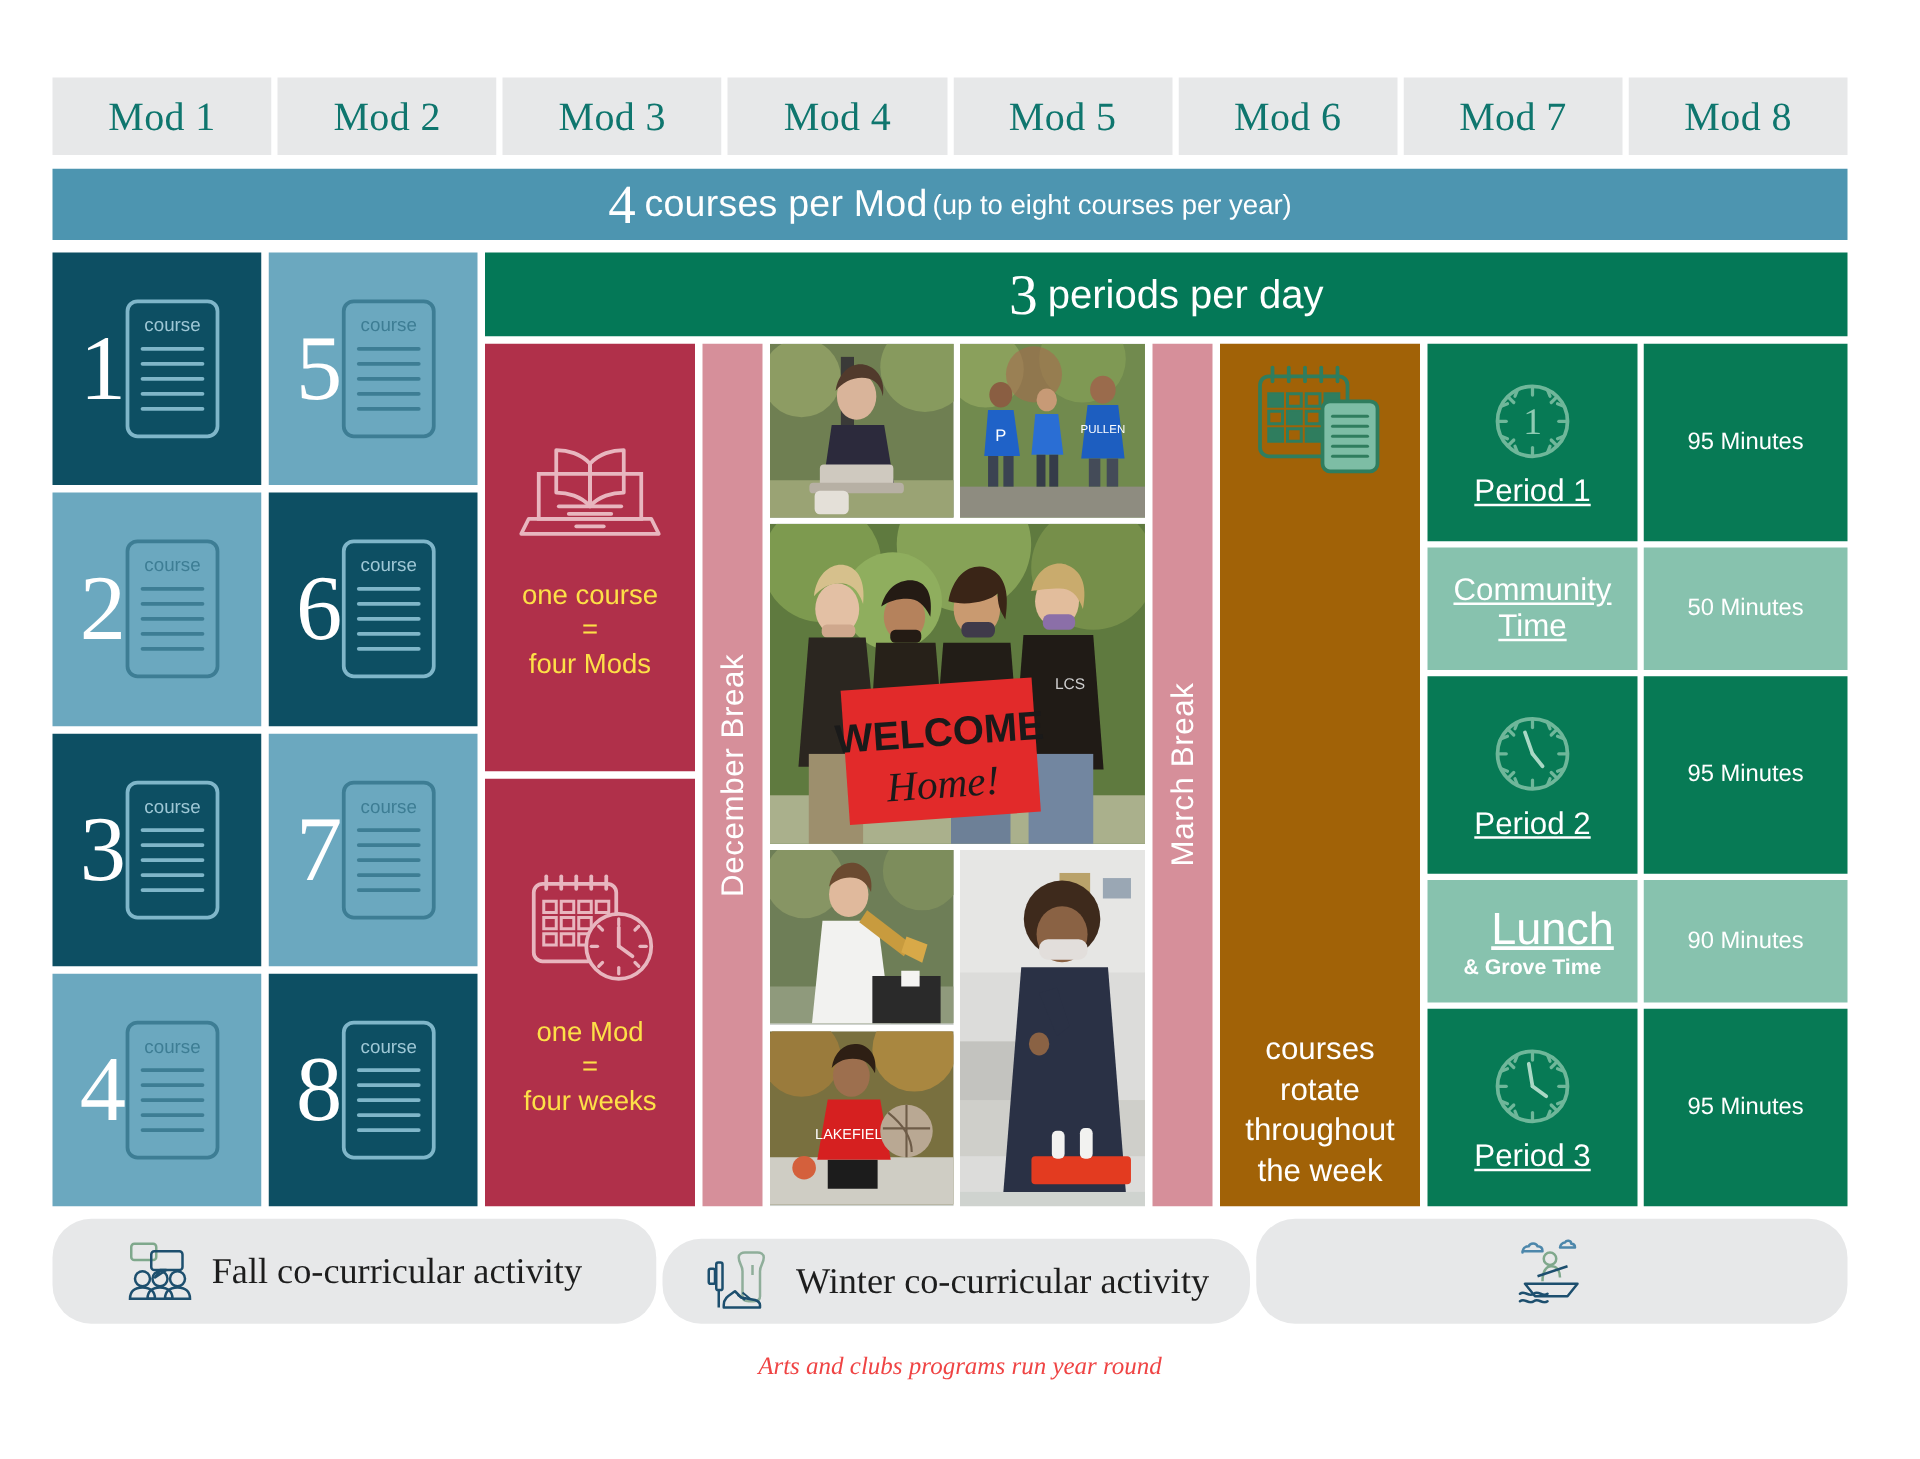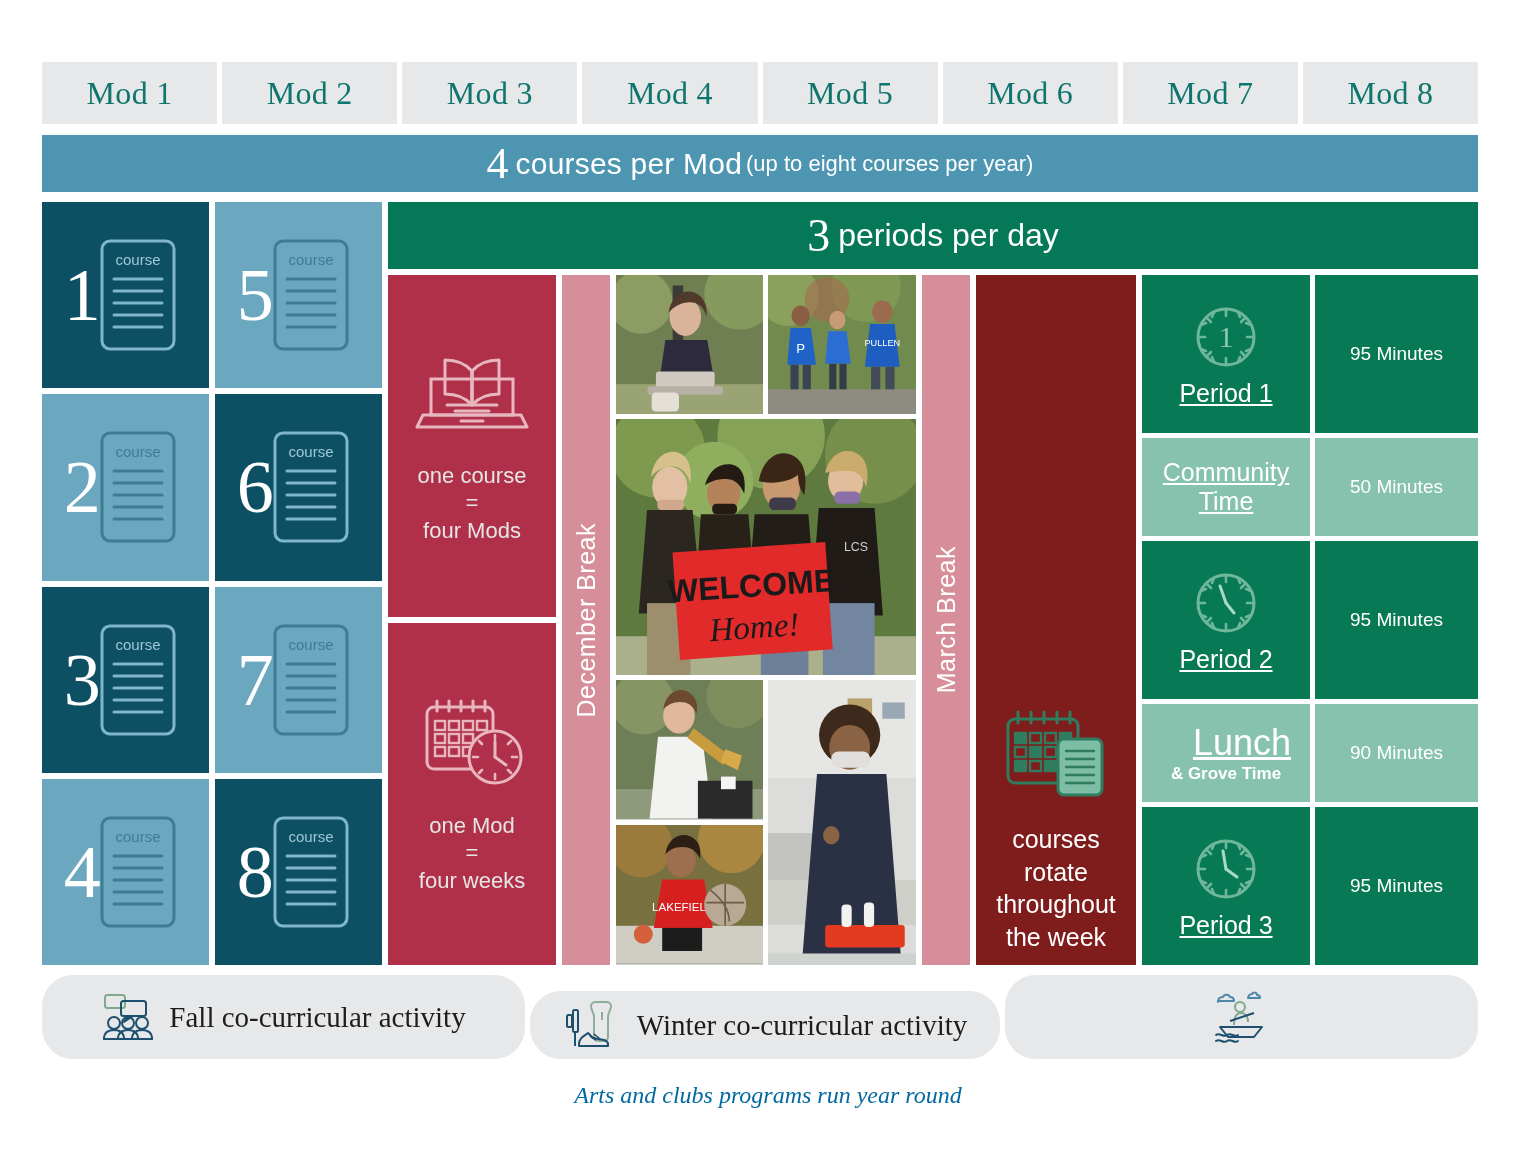--- a/index.html
+++ b/index.html
@@ -49,43 +49,43 @@
   }
   .gb-num{font-family:"Liberation Serif", serif;font-size:46px;line-height:1;margin-right:8px;}
   .gb-main{font-size:32px;}
 
   .mid-cols{position:absolute;left:0;top:73px;width:1090px;height:690px;display:flex;gap:6px;}
 
   
   .red-col{width:168px;display:flex;flex-direction:column;gap:6px;}
   .red-card{
     flex:1;background:#b0304a;display:flex;flex-direction:column;
-    align-items:center;justify-content:center;color:#e5e5e5;padding:10px 16px;box-sizing:border-box;
+    align-items:center;justify-content:center;color:#fde047;padding:10px 16px;box-sizing:border-box;
   }
   .red-card .lbl{font-size:22px;line-height:1.32;text-align:center;margin-top:18px;}
   .red-card .eq{font-size:22px;line-height:1.2;}
 
   
   .break-bar{
     width:48px;background:#d68f9a;display:flex;align-items:center;justify-content:center;
   }
   .break-bar span{
     writing-mode:vertical-rl;transform:rotate(180deg);
     color:#ffffff;font-size:25px;letter-spacing:.5px;white-space:nowrap;
   }
 
   
   .photos{flex:1;display:flex;flex-direction:column;gap:5px;}
   .ph-row{display:flex;gap:5px;}
   .ph{position:relative;overflow:hidden;background:#cfd3cf;}
 
   
   .rotate-col{
-    width:160px;background:#7f1d1d;display:flex;flex-direction:column;
-    align-items:center;justify-content:flex-end;color:#ffffff;padding:12px 8px;box-sizing:border-box;
+    width:160px;background:#a16207;display:flex;flex-direction:column;
+    align-items:center;justify-content:space-between;color:#ffffff;padding:12px 8px;box-sizing:border-box;
   }
   .rotate-col .lbl{font-size:25px;line-height:1.3;text-align:center;margin-top:22px;}
 
   
   .sched{width:336px;display:grid;grid-template-columns:168px 1fr;
          grid-template-rows:1.62fr 1fr 1.62fr 1fr 1.62fr;gap:5px;}
   .s-cell{display:flex;flex-direction:column;align-items:center;justify-content:center;color:#fff;box-sizing:border-box;padding:4px;}
   .s-dark{background:#077a55;}
   .s-lite{background:#87c2ae;}
   .s-label{font-size:25px;line-height:1.15;text-align:center;text-decoration:underline;}
@@ -97,21 +97,21 @@
   
   .cocur{position:absolute;left:42px;top:975px;width:1436px;height:84px;display:flex;gap:5px;}
   .cc-cell{background:#e7e8e9;display:flex;align-items:center;justify-content:center;gap:14px;border-radius:31px;}
   .cc-cell.fall{width:483px;}
   .cc-cell.winter{width:470px;margin-top:16px;}
   .cc-cell.spring{flex:1;}
   .cc-text{font-family:"Liberation Serif", serif;font-size:29px;color:#1d1d1d;}
 
   .caption{
     position:absolute;left:0;top:1082px;width:1536px;text-align:center;
-    font-family:"Liberation Serif", serif;font-style:italic;font-size:24px;color:#0369a1;
+    font-family:"Liberation Serif", serif;font-style:italic;font-size:20px;color:#ef4444;
   }
 
   
   .scene{position:absolute;inset:0;}
 </style>
 </head>
 <body>
 
 <div class="canvas">
 

